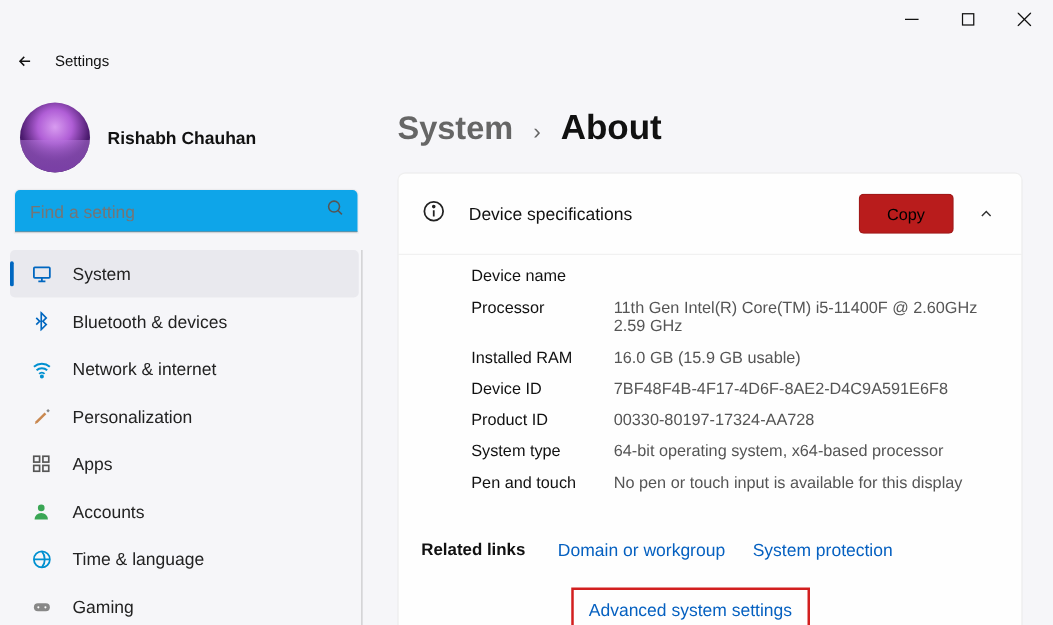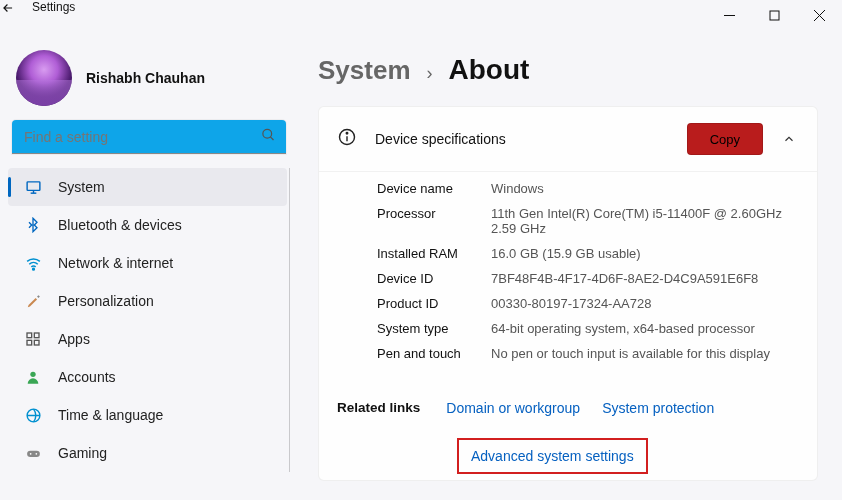--- a/index.html
+++ b/index.html
@@ -1,17 +1,17 @@
 <!DOCTYPE html>
 <html><head>
 <meta charset="utf-8">
 <style>
 * { box-sizing: border-box; margin: 0; padding: 0; font-family: "Segoe UI", -apple-system, sans-serif; }
 body { width: 842px; height: 500px; background: #f6f6f9; overflow: hidden; position: relative; }
-.titlebar { display: flex; height: 34px; padding-left: 0; }
+.titlebar { display: flex; align-items: center; height: 34px; padding-left: 12px; margin-top: 32px; }
 .titlebar .back { width: 16px; height: 16px; display: flex; align-items: center; justify-content: center; cursor: pointer; }
 .titlebar .title { font-size: 12px; margin-left: 16px; color: #111; }
 .win-controls { position: absolute; top: 0; right: 0; display: flex; }
 .win-btn { width: 45px; height: 30px; display: flex; align-items: center; justify-content: center; cursor: pointer; }
 .layout { display: flex; height: calc(100% - 34px); }
 .sidebar { width: 298px; padding: 10px 8px 0 8px; }
 .profile { display: flex; align-items: center; padding: 6px 8px 14px 8px; }
 .avatar { width: 56px; height: 56px; border-radius: 50%; background: radial-gradient(circle at 50% 35%, #d89cf0 0%, #b05ed6 30%, #4b1b6e 60%, #2d0f4a 100%); position: relative; overflow: hidden; }
 .avatar::after { content: ""; position: absolute; bottom: 0; left: 0; right: 0; height: 26px; background: linear-gradient(to top, #7a3fa6 0%, rgba(180,120,220,0.5) 100%); }
 .profile-name { font-size: 14px; font-weight: 600; margin-left: 14px; color: #111; }
@@ -187,21 +187,20 @@
         <button class="copy-btn">Copy</button>
         <span class="chev">
           <svg width="14" height="14" viewBox="0 0 24 24" fill="none" stroke="#333" stroke-width="2">
               <polyline points="6 15 12 9 18 15"></polyline>
             </svg>
         </span>
       </div>
       <div class="spec-body">
         <div class="spec-row">
             <div class="spec-label">Device name</div>
-            <div class="spec-value">Windows</div>
           </div>
         <div class="spec-row">
             <div class="spec-label">Processor</div>
             <div class="spec-value">11th Gen Intel(R) Core(TM) i5-11400F @ 2.60GHz   2.59 GHz</div>
           </div>
         <div class="spec-row">
             <div class="spec-label">Installed RAM</div>
             <div class="spec-value">16.0 GB (15.9 GB usable)</div>
           </div>
         <div class="spec-row">

